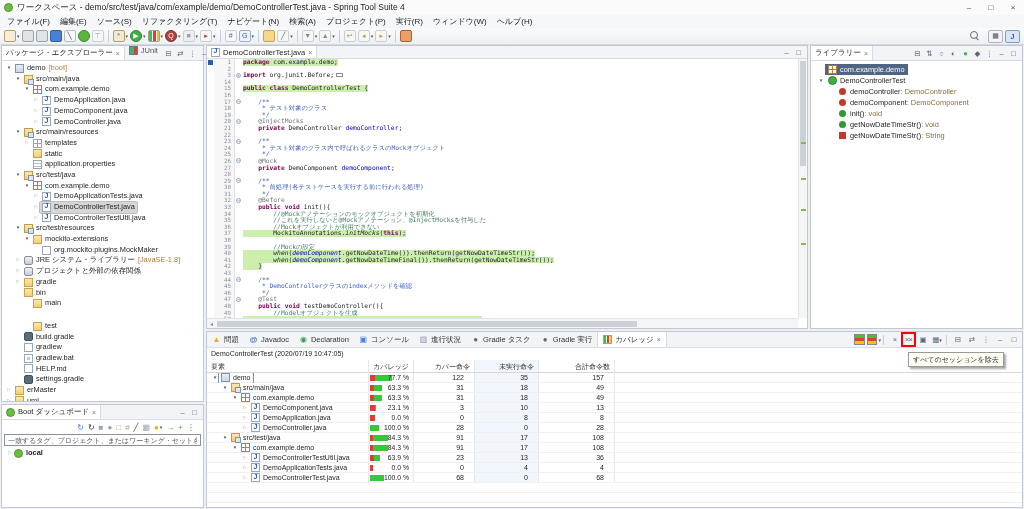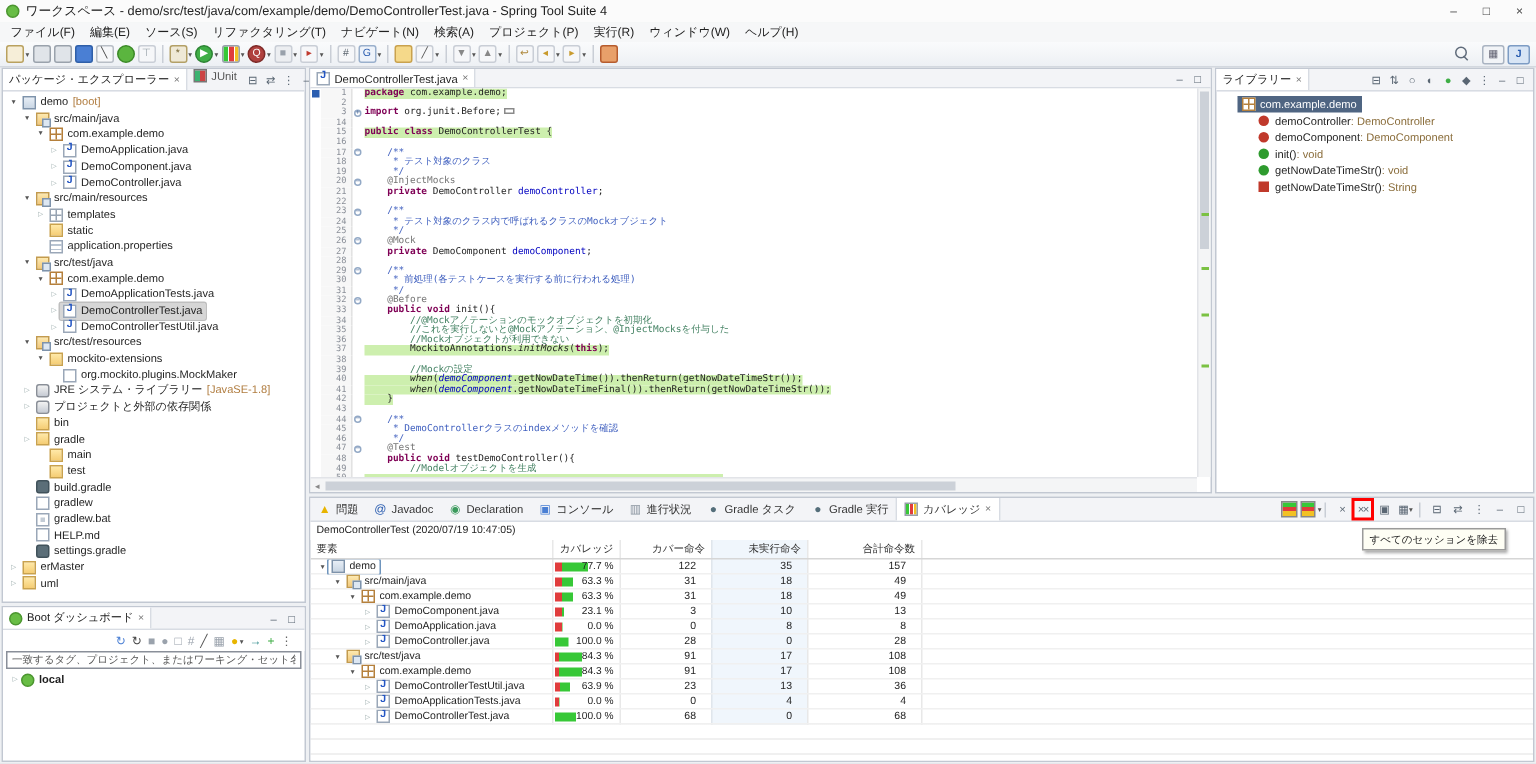--- a/index.html
+++ b/index.html
@@ -410,41 +410,41 @@
           </span>
         </div>
         <div class="trow" style="padding-left: 12px;">
           <span class="tarrow c">▷</span>
           <span class="tsel">
             <span class="ic ic-lib"></span>
             <span class="tlabel">プロジェクトと外部の依存関係</span>
           </span>
         </div>
         <div class="trow" style="padding-left: 12px;">
+          <span class="tarrow c">▷</span>
+          <span class="tsel">
+            <span class="ic ic-folder"></span>
+            <span class="tlabel">gradle</span>
+          </span>
+        </div>
+        <div class="trow" style="padding-left: 12px;">
           <span class="tarrow"></span>
           <span class="tsel">
             <span class="ic ic-folder"></span>
             <span class="tlabel">bin</span>
           </span>
         </div>
-        <div class="trow" style="padding-left: 12px;">
-          <span class="tarrow c">▷</span>
-          <span class="tsel">
-            <span class="ic ic-folder"></span>
-            <span class="tlabel">gradle</span>
-          </span>
-        </div>
         <div class="trow" style="padding-left: 21px;">
           <span class="tarrow"></span>
           <span class="tsel">
             <span class="ic ic-folder"></span>
             <span class="tlabel">main</span>
           </span>
         </div>
-        <div class="trow" style="padding-left: 21px;">
+        <div class="trow" style="padding-left: 21px; margin-top: 12px;">
           <span class="tarrow"></span>
           <span class="tsel">
             <span class="ic ic-folder"></span>
             <span class="tlabel">test</span>
           </span>
         </div>
         <div class="trow" style="padding-left: 12px;">
           <span class="tarrow"></span>
           <span class="tsel">
             <span class="ic ic-gradle"></span>
@@ -618,20 +618,27 @@
         </span>
     </div>
     <div id="outline-items" style="padding-top:3px">
         <div class="orow" style="padding-left: 6px;">
           <span class="tarrow"></span>
           <span class="osel selected">
             <span class="ic ic-pkg"></span>
             <span>com.example.demo</span>
           </span>
         </div>
+        <div class="orow" style="padding-left: 6px;">
+          <span class="tarrow">▼</span>
+          <span class="osel">
+            <span class="ic ic-classg"></span>
+            <span>DemoControllerTest</span>
+          </span>
+        </div>
         <div class="orow" style="padding-left: 16px;">
           <span class="tarrow"></span>
           <span class="osel">
             <span class="ic ic-fieldr"></span>
             <span>demoController</span>
             <span class="osuffix"> : DemoController</span>
           </span>
         </div>
         <div class="orow" style="padding-left: 16px;">
           <span class="tarrow"></span>

